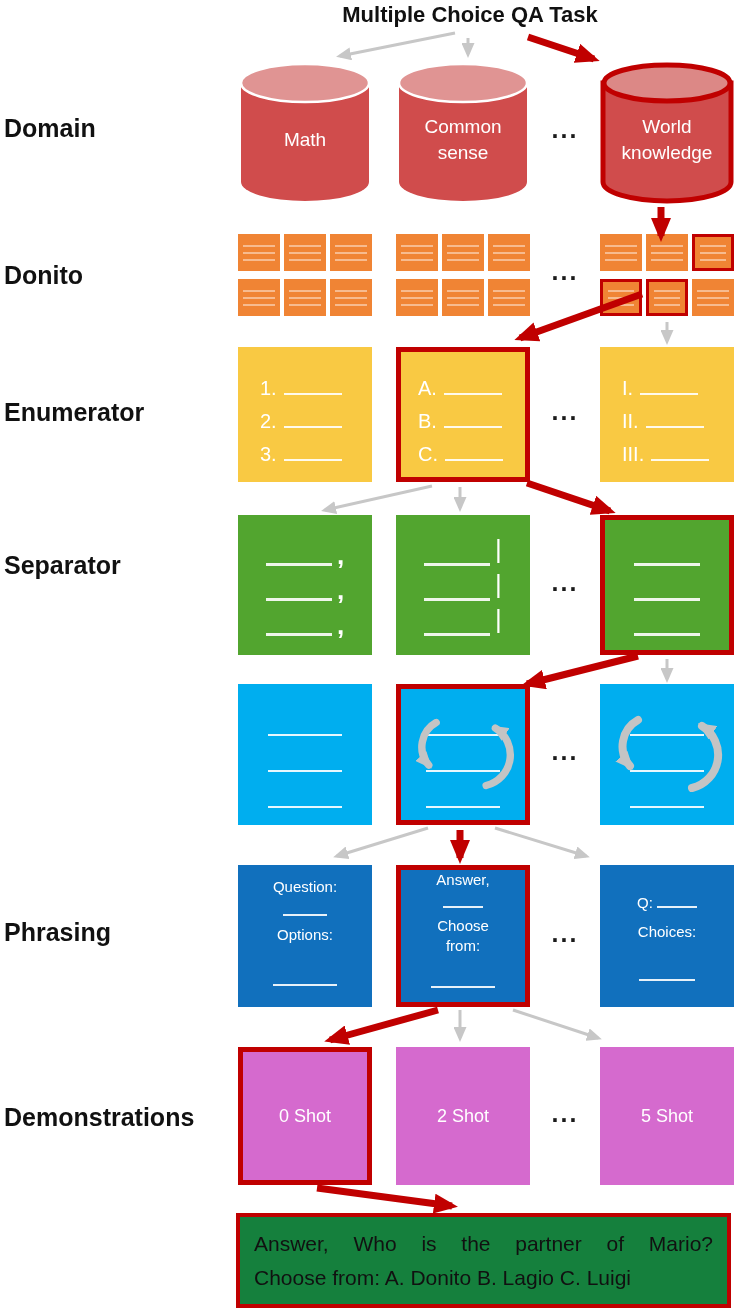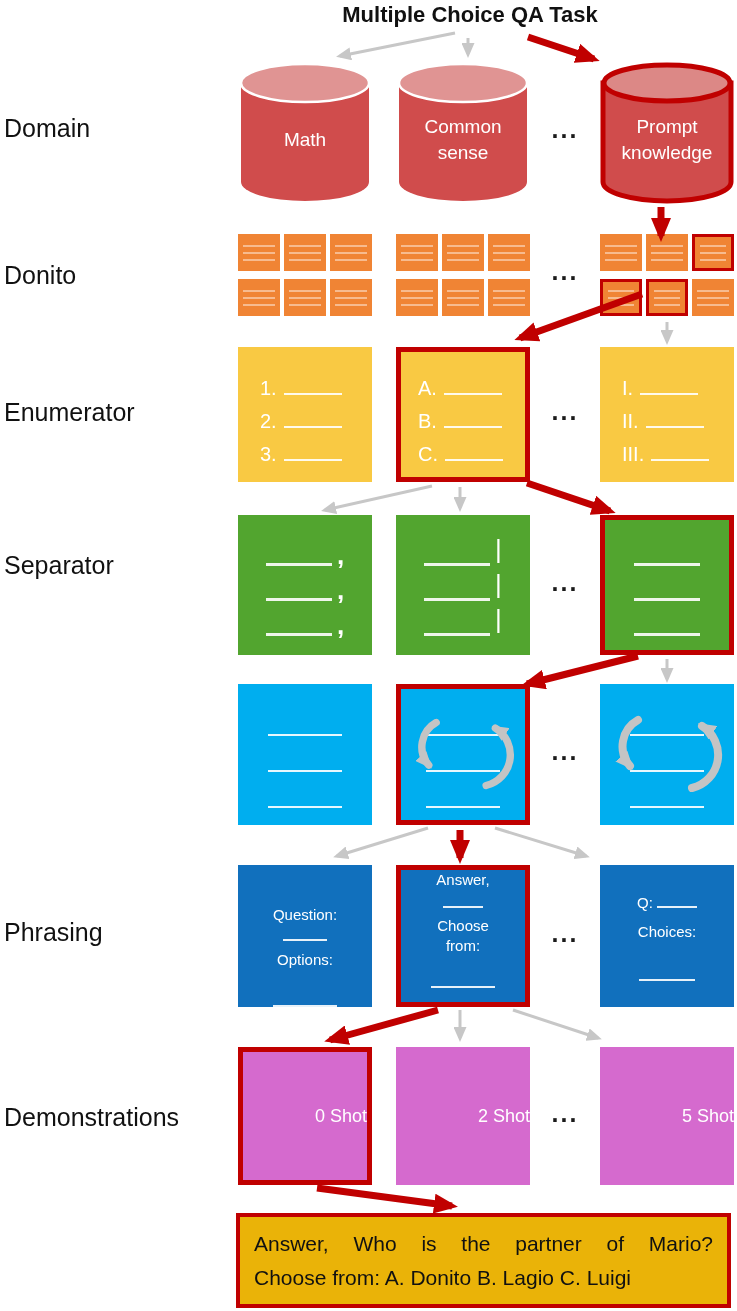--- a/index.html
+++ b/index.html
@@ -1,20 +1,20 @@
 <!DOCTYPE html>
 <html><head>
 <meta charset="utf-8">
 <style>
   html,body{margin:0;padding:0;background:#ffffff;}
   #canvas{position:relative;width:737px;height:1311px;background:#ffffff;overflow:hidden;
           font-family:"Liberation Sans",sans-serif;}
   .title{position:absolute;left:220px;width:500px;top:2px;text-align:center;
          font-size:22px;font-weight:bold;color:#111;}
-  .row-label{position:absolute;left:4px;font-size:25px;font-weight:normal;color:#111;line-height:30px;}
+  .row-label{position:absolute;left:4px;font-size:25px;font-weight:bold;color:#111;line-height:30px;}
   .dots{position:absolute;left:542px;width:46px;height:28px;text-align:center;
         font-size:25px;font-weight:bold;color:#1a1a1a;letter-spacing:2px;line-height:22px;}
   
   .box{position:absolute;width:134px;box-sizing:border-box;}
   .c1{left:238px}.c2{left:396px}.c3{left:600px}
   .sel{border:5px solid #C00000;}
   
   .cyl{position:absolute;width:134px;height:142px;top:62px;}
   .cyl svg{position:absolute;left:0;top:0;}
   .cyl-label{position:absolute;left:2px;right:2px;top:52px;text-align:center;color:#fff;
@@ -39,23 +39,23 @@
   .sep.sel{padding-top:29px;}
   .suffix{line-height:10px;position:relative;top:-2px;font-weight:bold;}
   .cho{top:684px;height:141px;background:#00AEEF;padding-top:36px;position:absolute;}
   .cho-row{display:flex;justify-content:center;height:36px;}
   .cho .shuffle{position:absolute;left:0;top:0;width:100%;height:100%;}
   .cho.sel{padding-top:31px;}
   .phr{top:865px;height:142px;background:#1170BD;display:flex;flex-direction:column;
        align-items:center;color:#fff;font-size:15px;line-height:20px;text-align:center;}
   .phr .uline{border-bottom-width:2px;height:8px;}
   .demo{top:1047px;height:138px;background:#D56ACE;display:flex;align-items:center;
-        justify-content:flex-end;color:#fff;font-size:18px;}
+        justify-content:center;color:#fff;font-size:18px;}
   .inputbox{position:absolute;left:236px;top:1213px;width:495px;height:95px;box-sizing:border-box;
-            border:4px solid #C00000;background:#eab308;color:#111;font-size:21px;line-height:34px;
+            border:4px solid #C00000;background:#15803d;color:#111;font-size:21px;line-height:34px;
             padding:10px 14px 0 14px;}
   .inputbox .l1{display:block;text-align:justify;text-align-last:justify;}
   .inputbox .l2{display:block;}
   #arrows{position:absolute;left:0;top:0;pointer-events:none;}
 </style>
 </head>
 <body>
 
 <div id="canvas">
 
@@ -88,21 +88,21 @@
       <path d="M3,21 L3,120 A64,19 0 0 0 131,120 L131,21 Z" fill="#D04C4C"></path>
       <ellipse cx="67" cy="21" rx="64" ry="19" fill="#E09493" stroke="#ffffff" stroke-width="2.5"></ellipse>
     </svg>
     <div class="cyl-label">Common sense</div>
   </div>
   <div class="cyl c3">
     <svg width="134" height="142" viewBox="0 0 134 142">
       <path d="M3,21 L3,120 A64,19 0 0 0 131,120 L131,21 Z" fill="#D04C4C" stroke="#C00000" stroke-width="5"></path>
       <ellipse cx="67" cy="21" rx="63" ry="18" fill="#DC8886" stroke="#C00000" stroke-width="5"></ellipse>
     </svg>
-    <div class="cyl-label">Prompt knowledge</div>
+    <div class="cyl-label">World knowledge</div>
   </div>
 
   <div class="box sgrid c1">
     <div class="tile">
         <i></i>
         <i></i>
         <i></i>
       </div>
     <div class="tile">
         <i></i>
@@ -318,21 +318,21 @@
       </div>
     <div class="cho-row">
         <span class="uline w74"></span>
       </div>
     <svg class="shuffle" viewBox="0 0 134 141">
       <path d="M38,36 A30,30 0 0 0 30,82" fill="none" stroke="#C4C4C4" stroke-width="8" stroke-linecap="round" marker-end="url(#gh1)"></path>
       <path d="M92,104 A34,34 0 0 0 102,42" fill="none" stroke="#C4C4C4" stroke-width="8" stroke-linecap="round" marker-end="url(#gh1)"></path>
     </svg>
   </div>
 
-  <div class="box phr c1" style="padding-top:40px;gap:9px">
+  <div class="box phr c1" style="padding-top:12px;gap:9px">
     <span>Question:</span>
     <span class="uline" style="width:44px"></span>
     <span>Options:</span>
     <span class="uline" style="width:64px;margin-top:22px"></span>
   </div>
   <div class="box phr sel c2" style="gap:8px">
     <span>Answer,</span>
     <span class="uline" style="width:40px"></span>
     <span>Choose</span>
     <span style="margin-top:-8px">from:</span>

